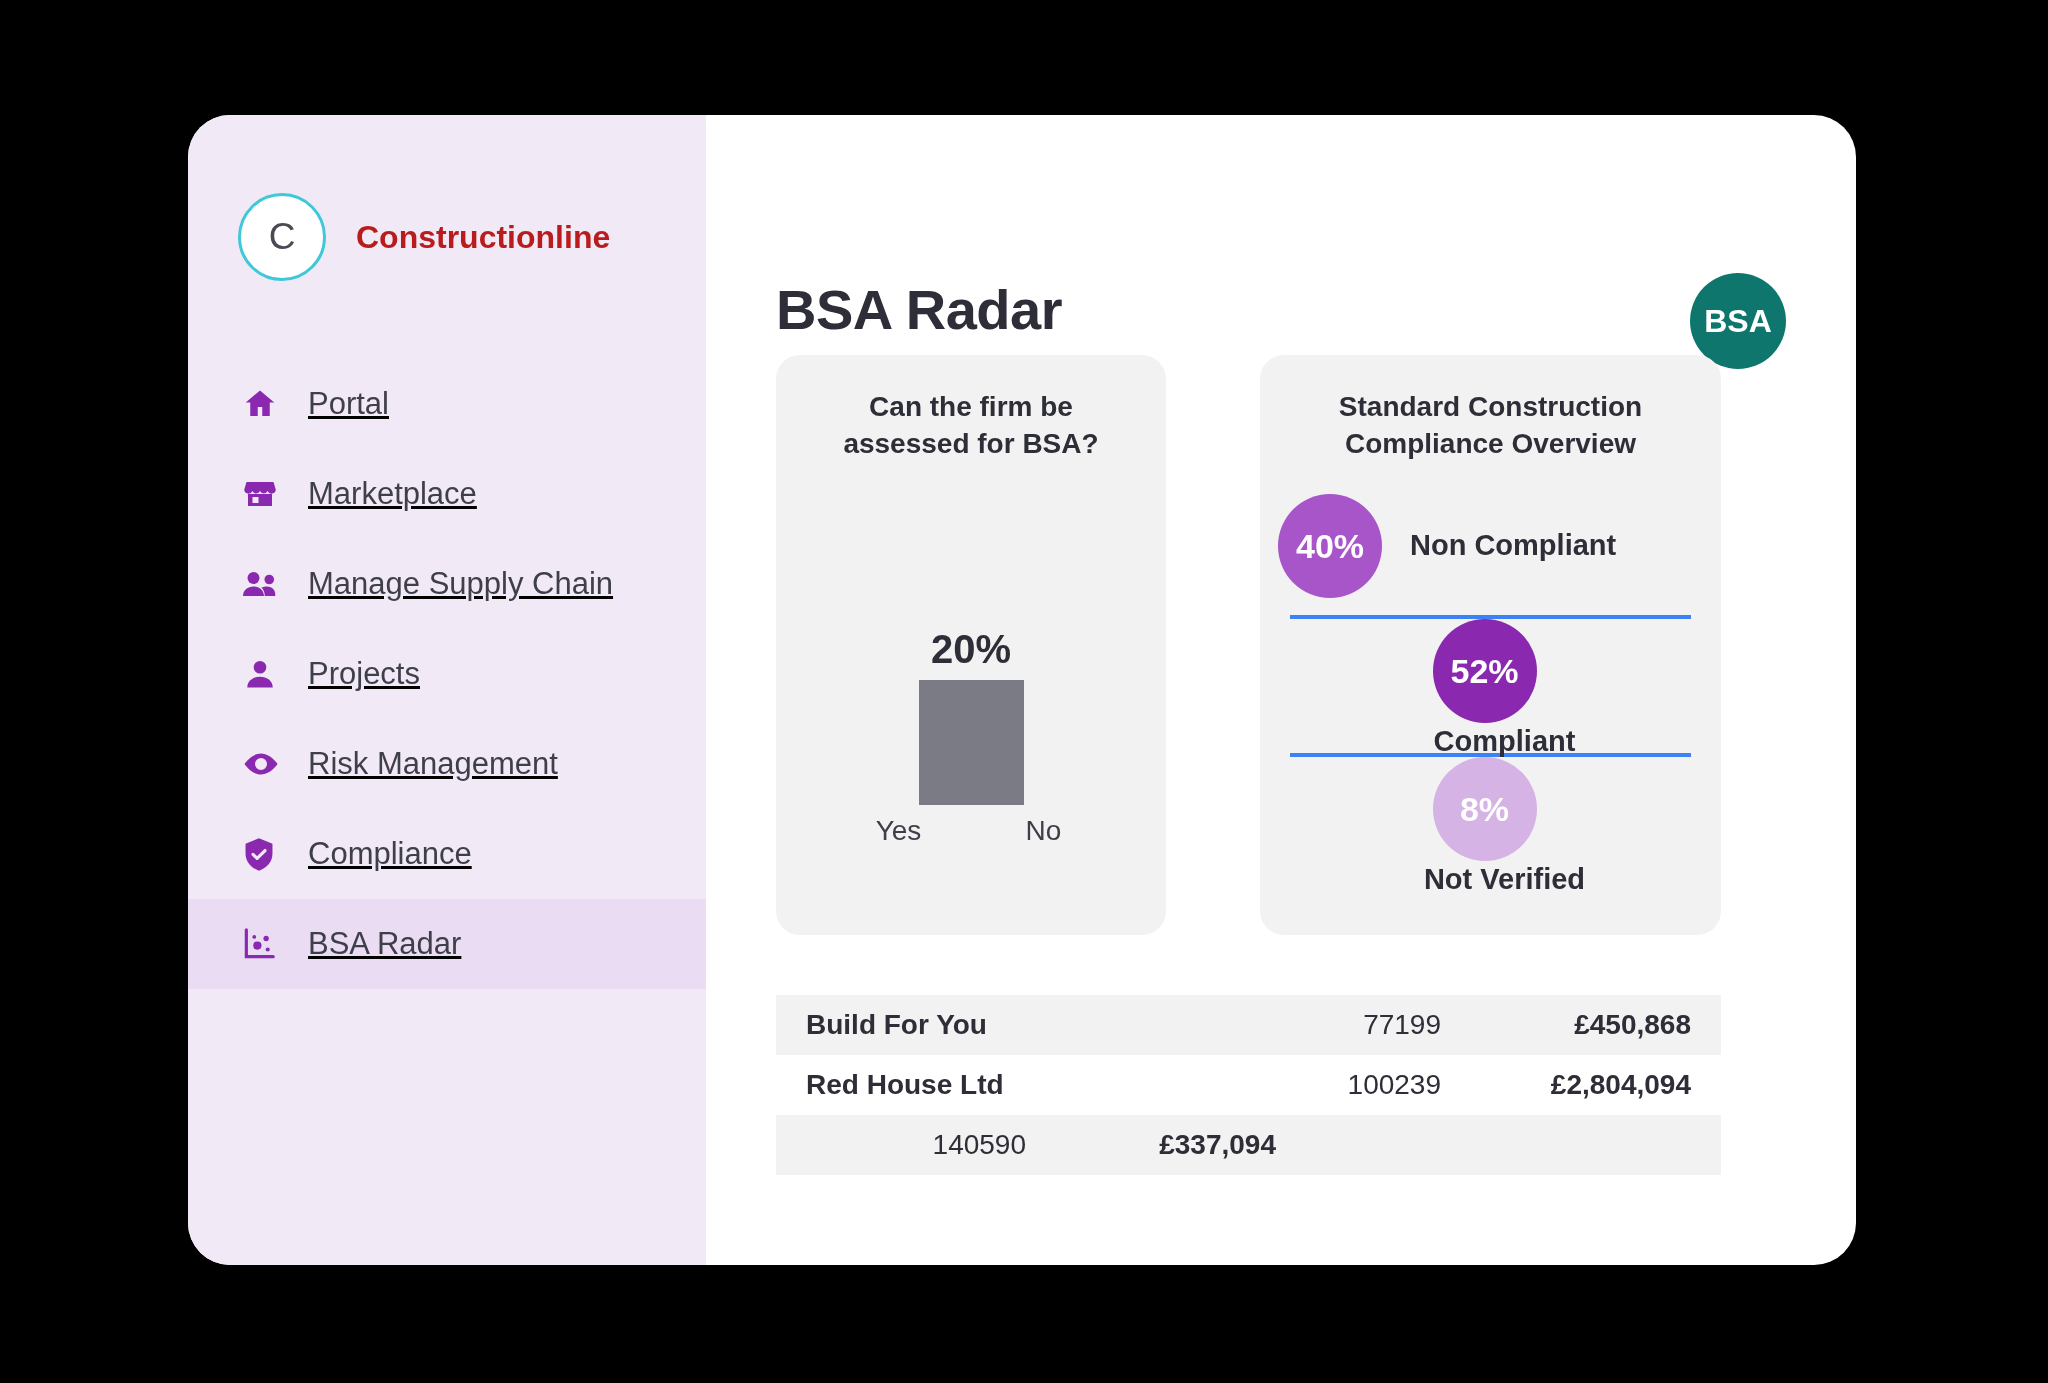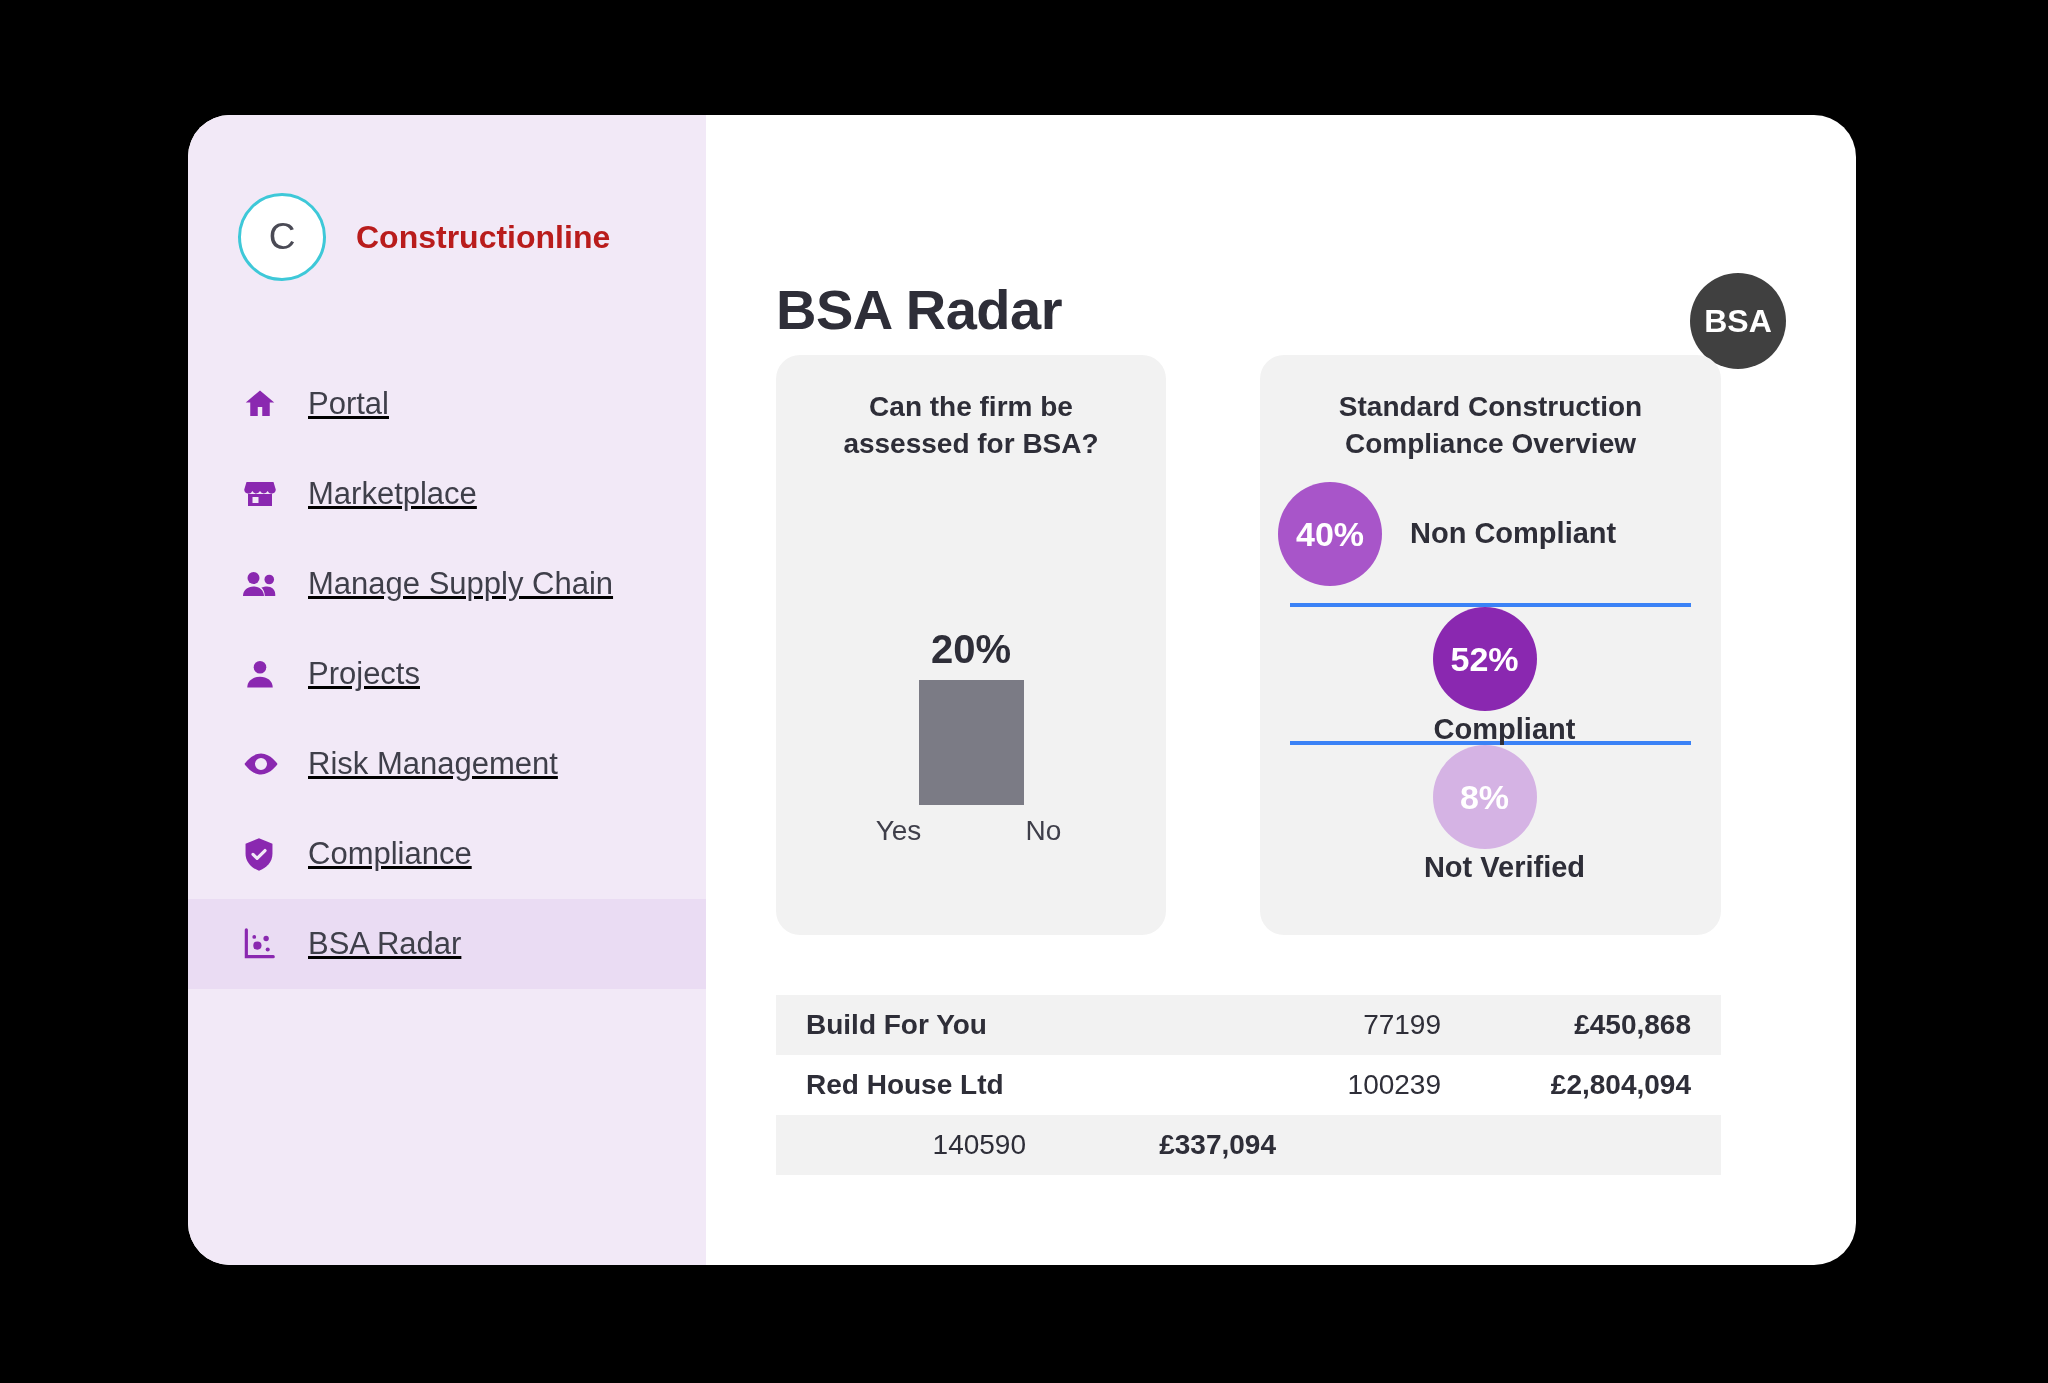--- a/index.html
+++ b/index.html
@@ -104,21 +104,21 @@
     letter-spacing: -0.5px;
   }
 
   .bsa-badge {
     position: absolute;
     right: 70px;
     top: 158px;
     width: 96px;
     height: 96px;
     border-radius: 50%;
-    background: #404040;
+    background: #0f766e;
     color: #ffffff;
     display: flex;
     align-items: center;
     justify-content: center;
     font-size: 32px;
     font-weight: 700;
   }
 
   .cards {
     position: absolute;
@@ -192,21 +192,21 @@
     text-align: center;
     font-size: 28px;
     color: #3f3f4a;
   }
 
   
   .comp-list {
     position: absolute;
     left: 30px;
     right: 30px;
-    top: 110px;
+    top: 122px;
   }
   .comp-row {
     display: flex;
     align-items: center;
     height: 138px;
   }
   .comp-row + .comp-row { border-top: 4px solid #3b82f6; flex-direction: column; }
   .comp-circle {
     width: 104px;
     height: 104px;

